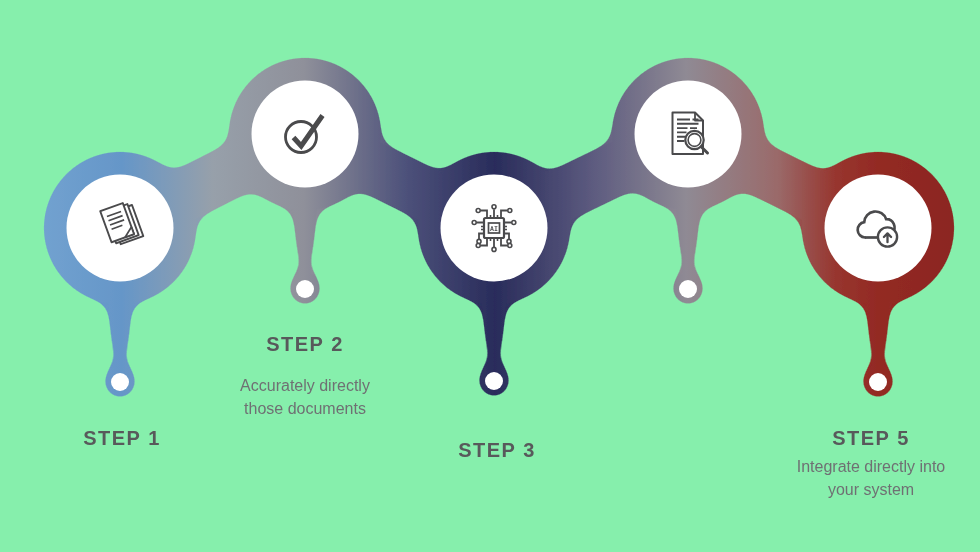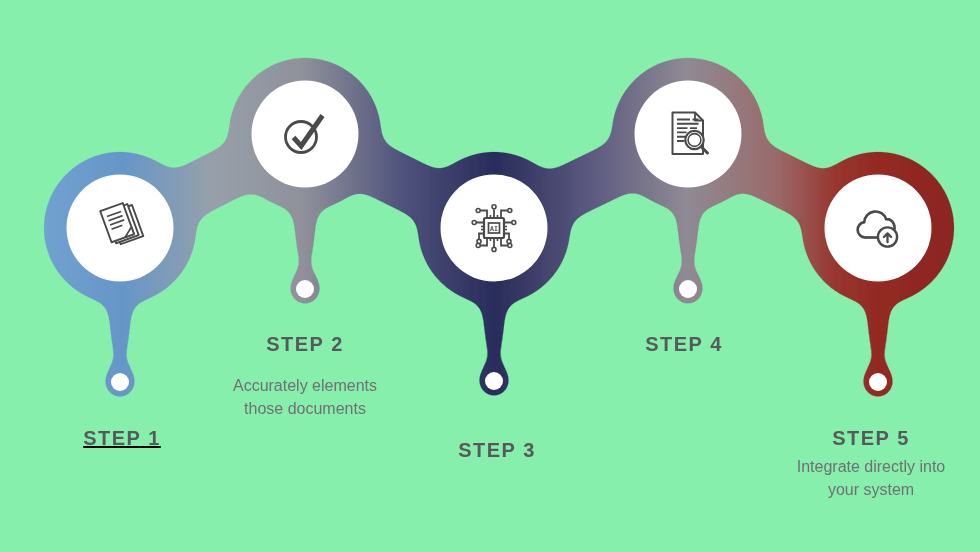--- a/index.html
+++ b/index.html
@@ -139,36 +139,35 @@
     </g>
 
     <g transform="translate(846,196)" stroke="#4a4a4c" fill="none">
       <path d="M19 41.5 a7.7 7.7 0 0 1 -0.8 -15.3 a11.3 11.3 0 0 1 22 -3 a8 8 0 0 1 6 13.6" stroke-width="2.7" stroke-linecap="round"></path>
       <path d="M19 41.5 H34" stroke-width="2.7"></path>
       <circle cx="41.5" cy="41" r="9.6" stroke-width="2.4" fill="#fff"></circle>
       <path d="M41.5 46.2 V37.8 M37.9 41 L41.5 37.4 L45.1 41" stroke-width="2.3" stroke-linecap="round" stroke-linejoin="round"></path>
     </g>
   </svg>
 
-  <div class="step-text" style="left:2px;top:427px;text-decoration:underline;">
+  <div class="step-text" style="left:2px;top:427px;">
     <div class="step-title">STEP 1</div>
   </div>
 
   <div class="step-text" style="left:185px;top:333px;">
     <div class="step-title">STEP 2</div>
-    <div class="step-desc gap-lg">Accurately elements
+    <div class="step-desc gap-lg">Accurately directly
 those documents</div>
   </div>
 
   <div class="step-text" style="left:377px;top:439px;">
     <div class="step-title">STEP 3</div>
   </div>
 
   <div class="step-text" style="left:564px;top:333px;">
-    <div class="step-title">STEP 4</div>
   </div>
 
   <div class="step-text" style="left:751px;top:427px;">
     <div class="step-title">STEP 5</div>
     <div class="step-desc gap-sm">Integrate directly into
 your system</div>
   </div>
 
 </div>
 

